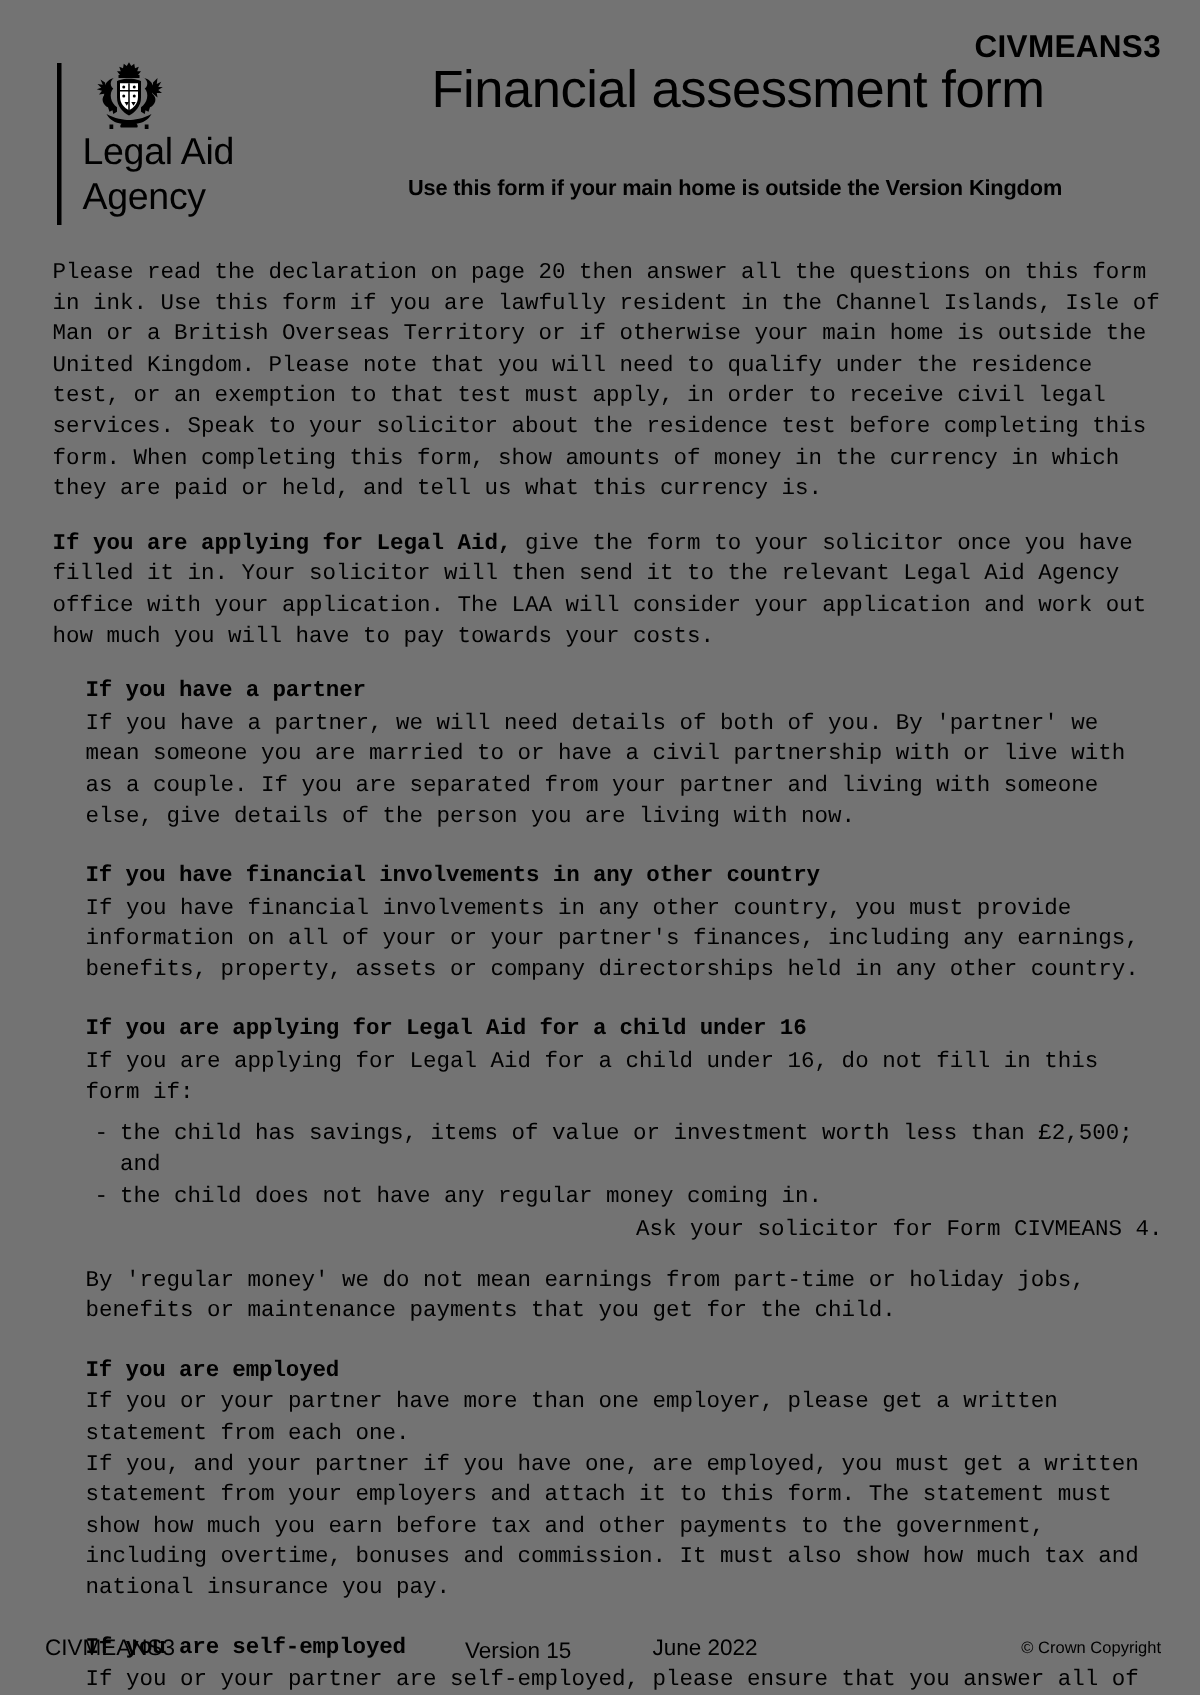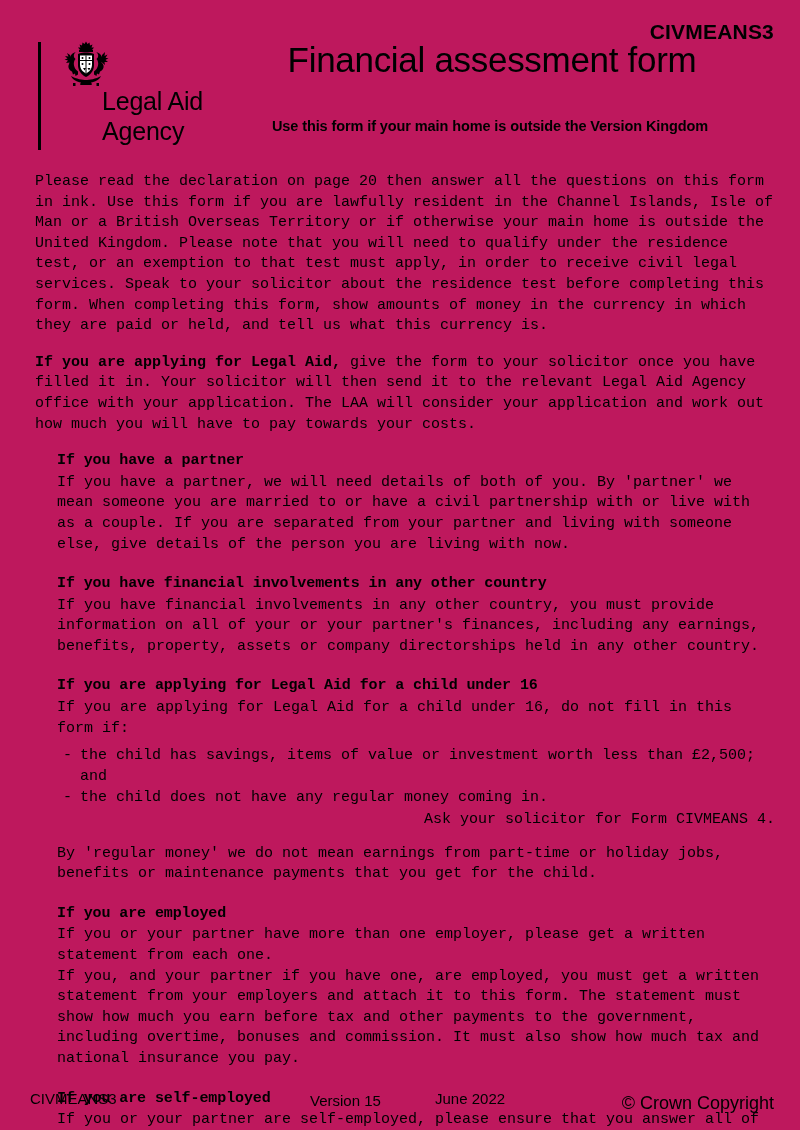--- a/index.html
+++ b/index.html
@@ -14,21 +14,21 @@
     position: relative;
     font-family: "Liberation Sans", sans-serif;
     color: #000000;
     -webkit-font-smoothing: antialiased;
   }
   .page {
     position: relative;
     width: 800px;
     height: 1130px;
     box-sizing: border-box;
-    background: #be185d;
+    background: #737373;
     overflow: hidden;
   }
 
   
   .form-code-top {
     position: absolute;
     top: 20px;
     right: 26px;
     font-size: 21px;
     font-weight: 700;
@@ -65,21 +65,20 @@
   }
   .logo-text {
     position: absolute;
     left: 17px;
     top: 46px;
     font-size: 25px;
     line-height: 30px;
     font-weight: 400;
     letter-spacing: -0.2px;
     white-space: nowrap;
-    margin-left: 47px;
   }
   .title-block {
     position: absolute;
     left: 168px;
     top: 0;
     right: 0;
   }
   .form-title {
     font-size: 35px;
     font-weight: 400;
@@ -186,21 +185,21 @@
   }
   .footer .f-date {
     position: absolute;
     left: 435px;
     top: 0px;
   }
   .footer .f-copyright {
     position: absolute;
     right: 26px;
     top: 3px;
-    font-size: 18px;
+    font-size: 11px;
   }
 </style>
 </head>
 <body>
 
 <div class="page">
 
   <div class="form-code-top">CIVMEANS3</div>
 
   <div class="header">

